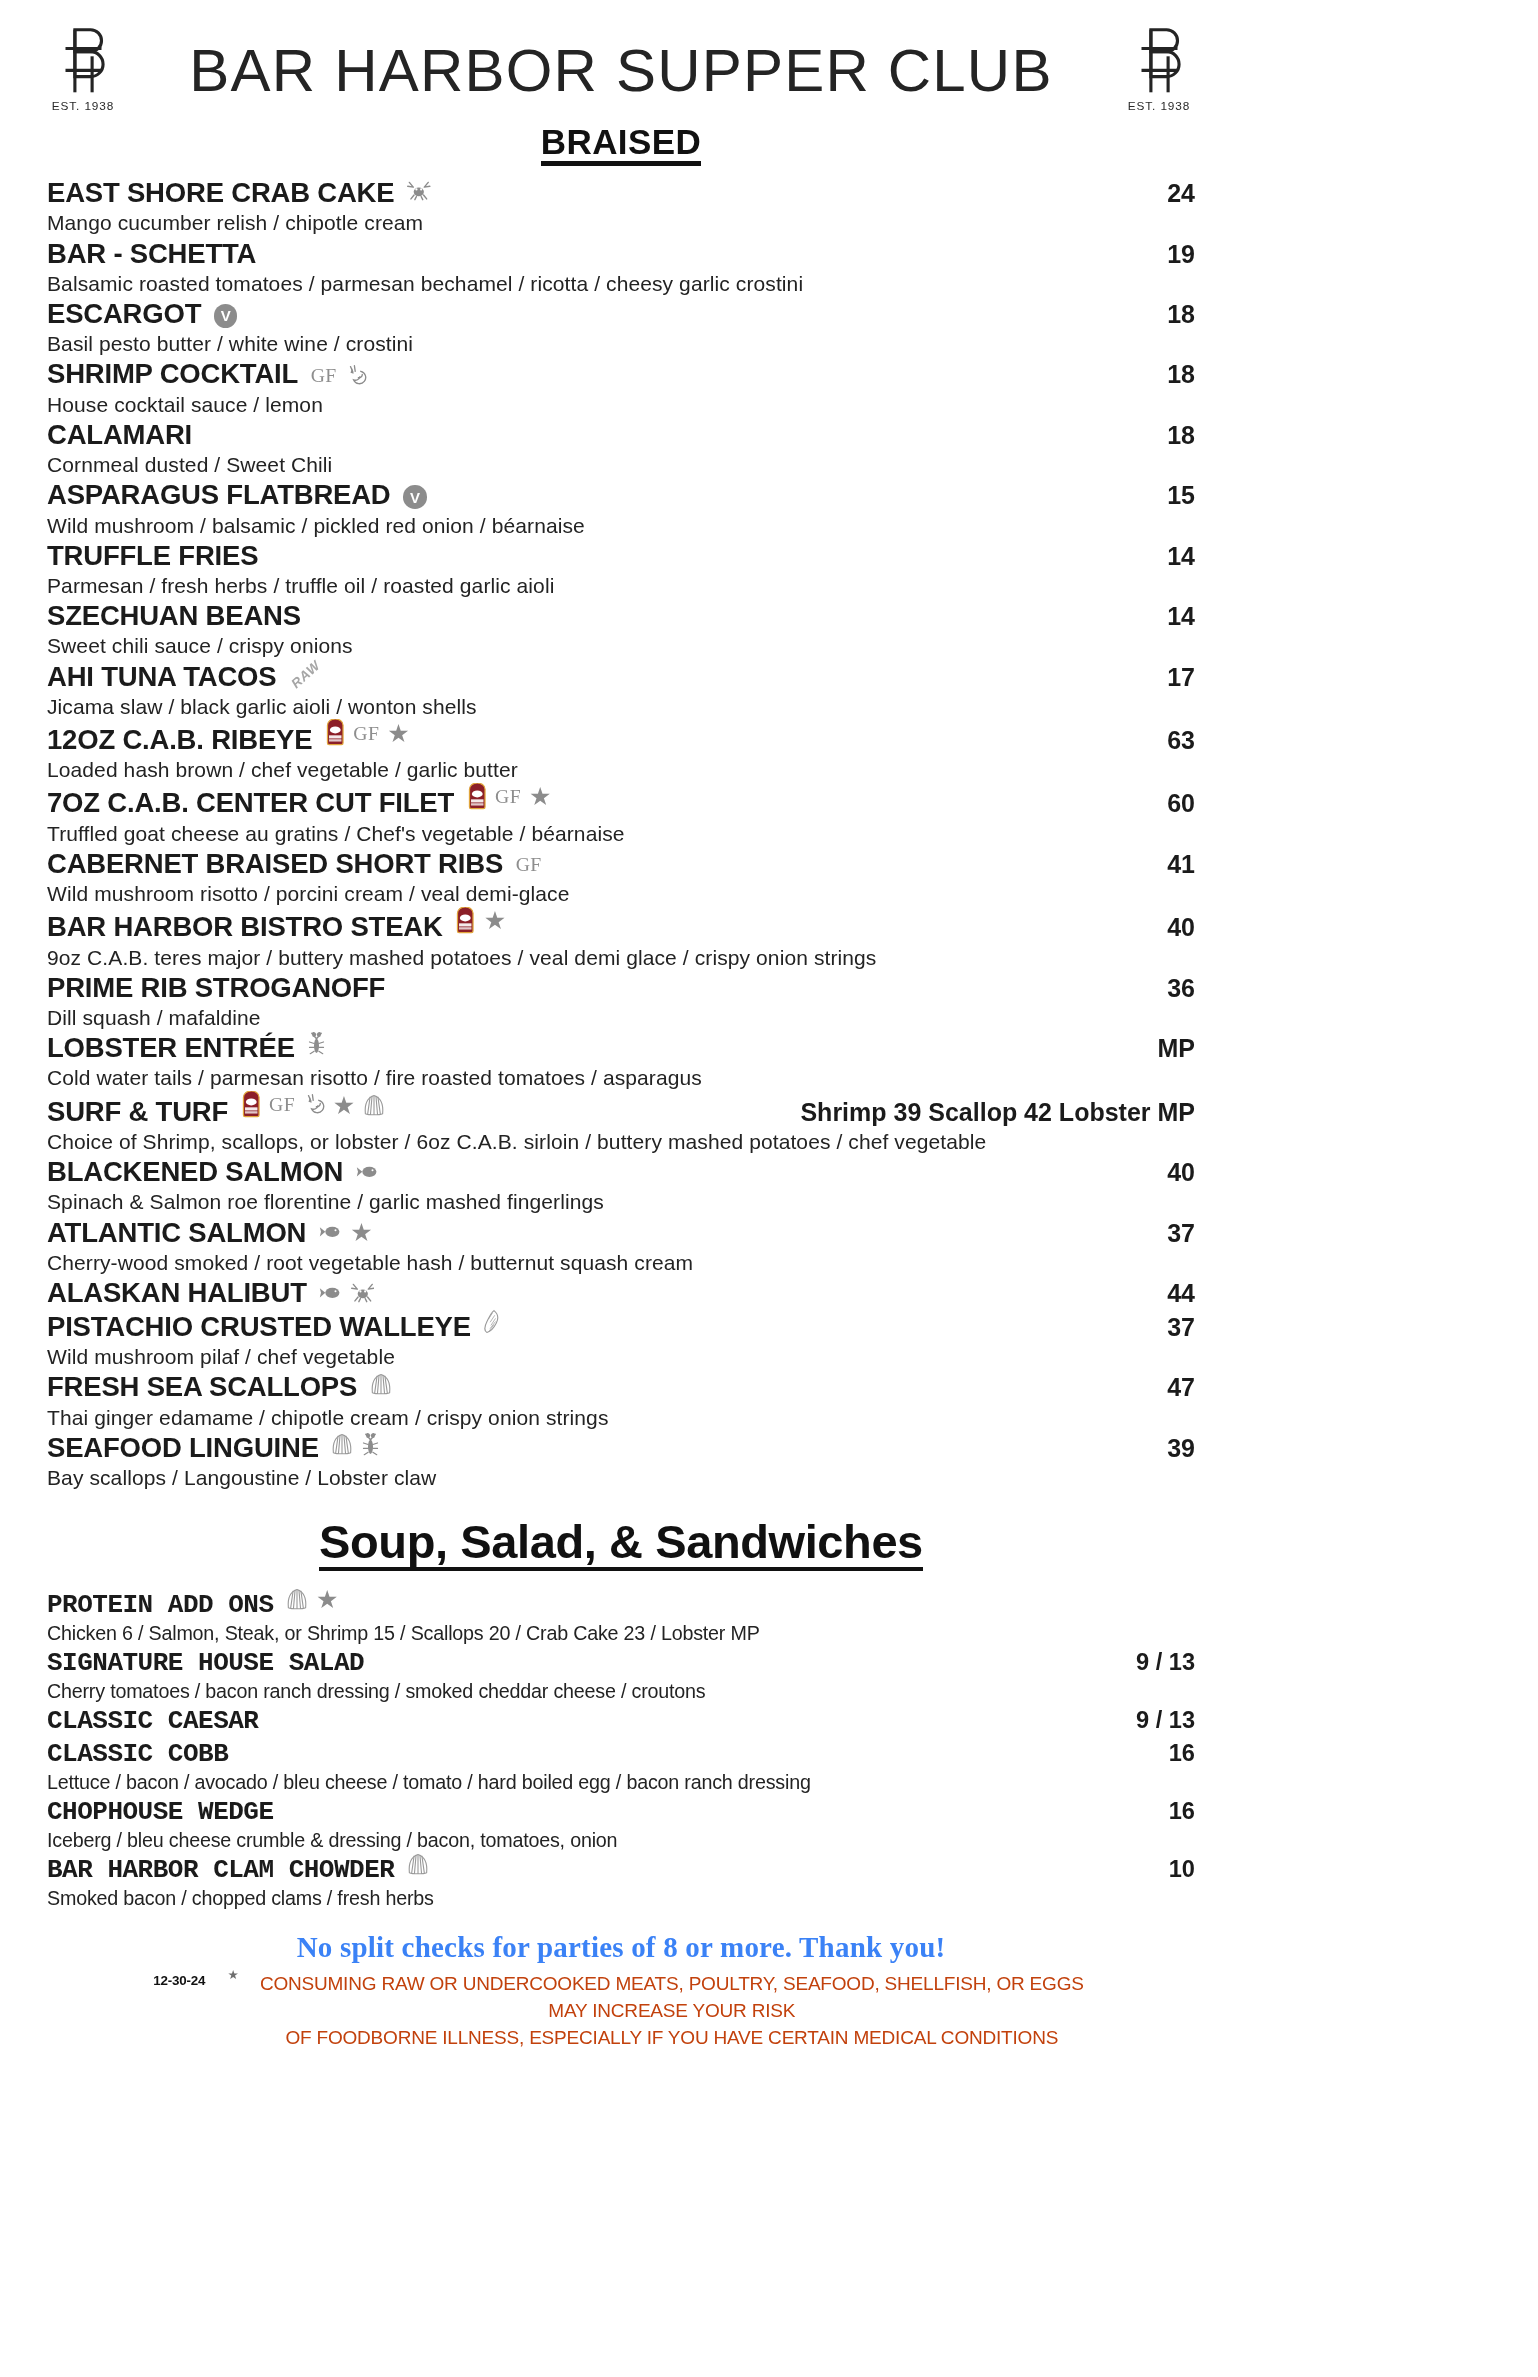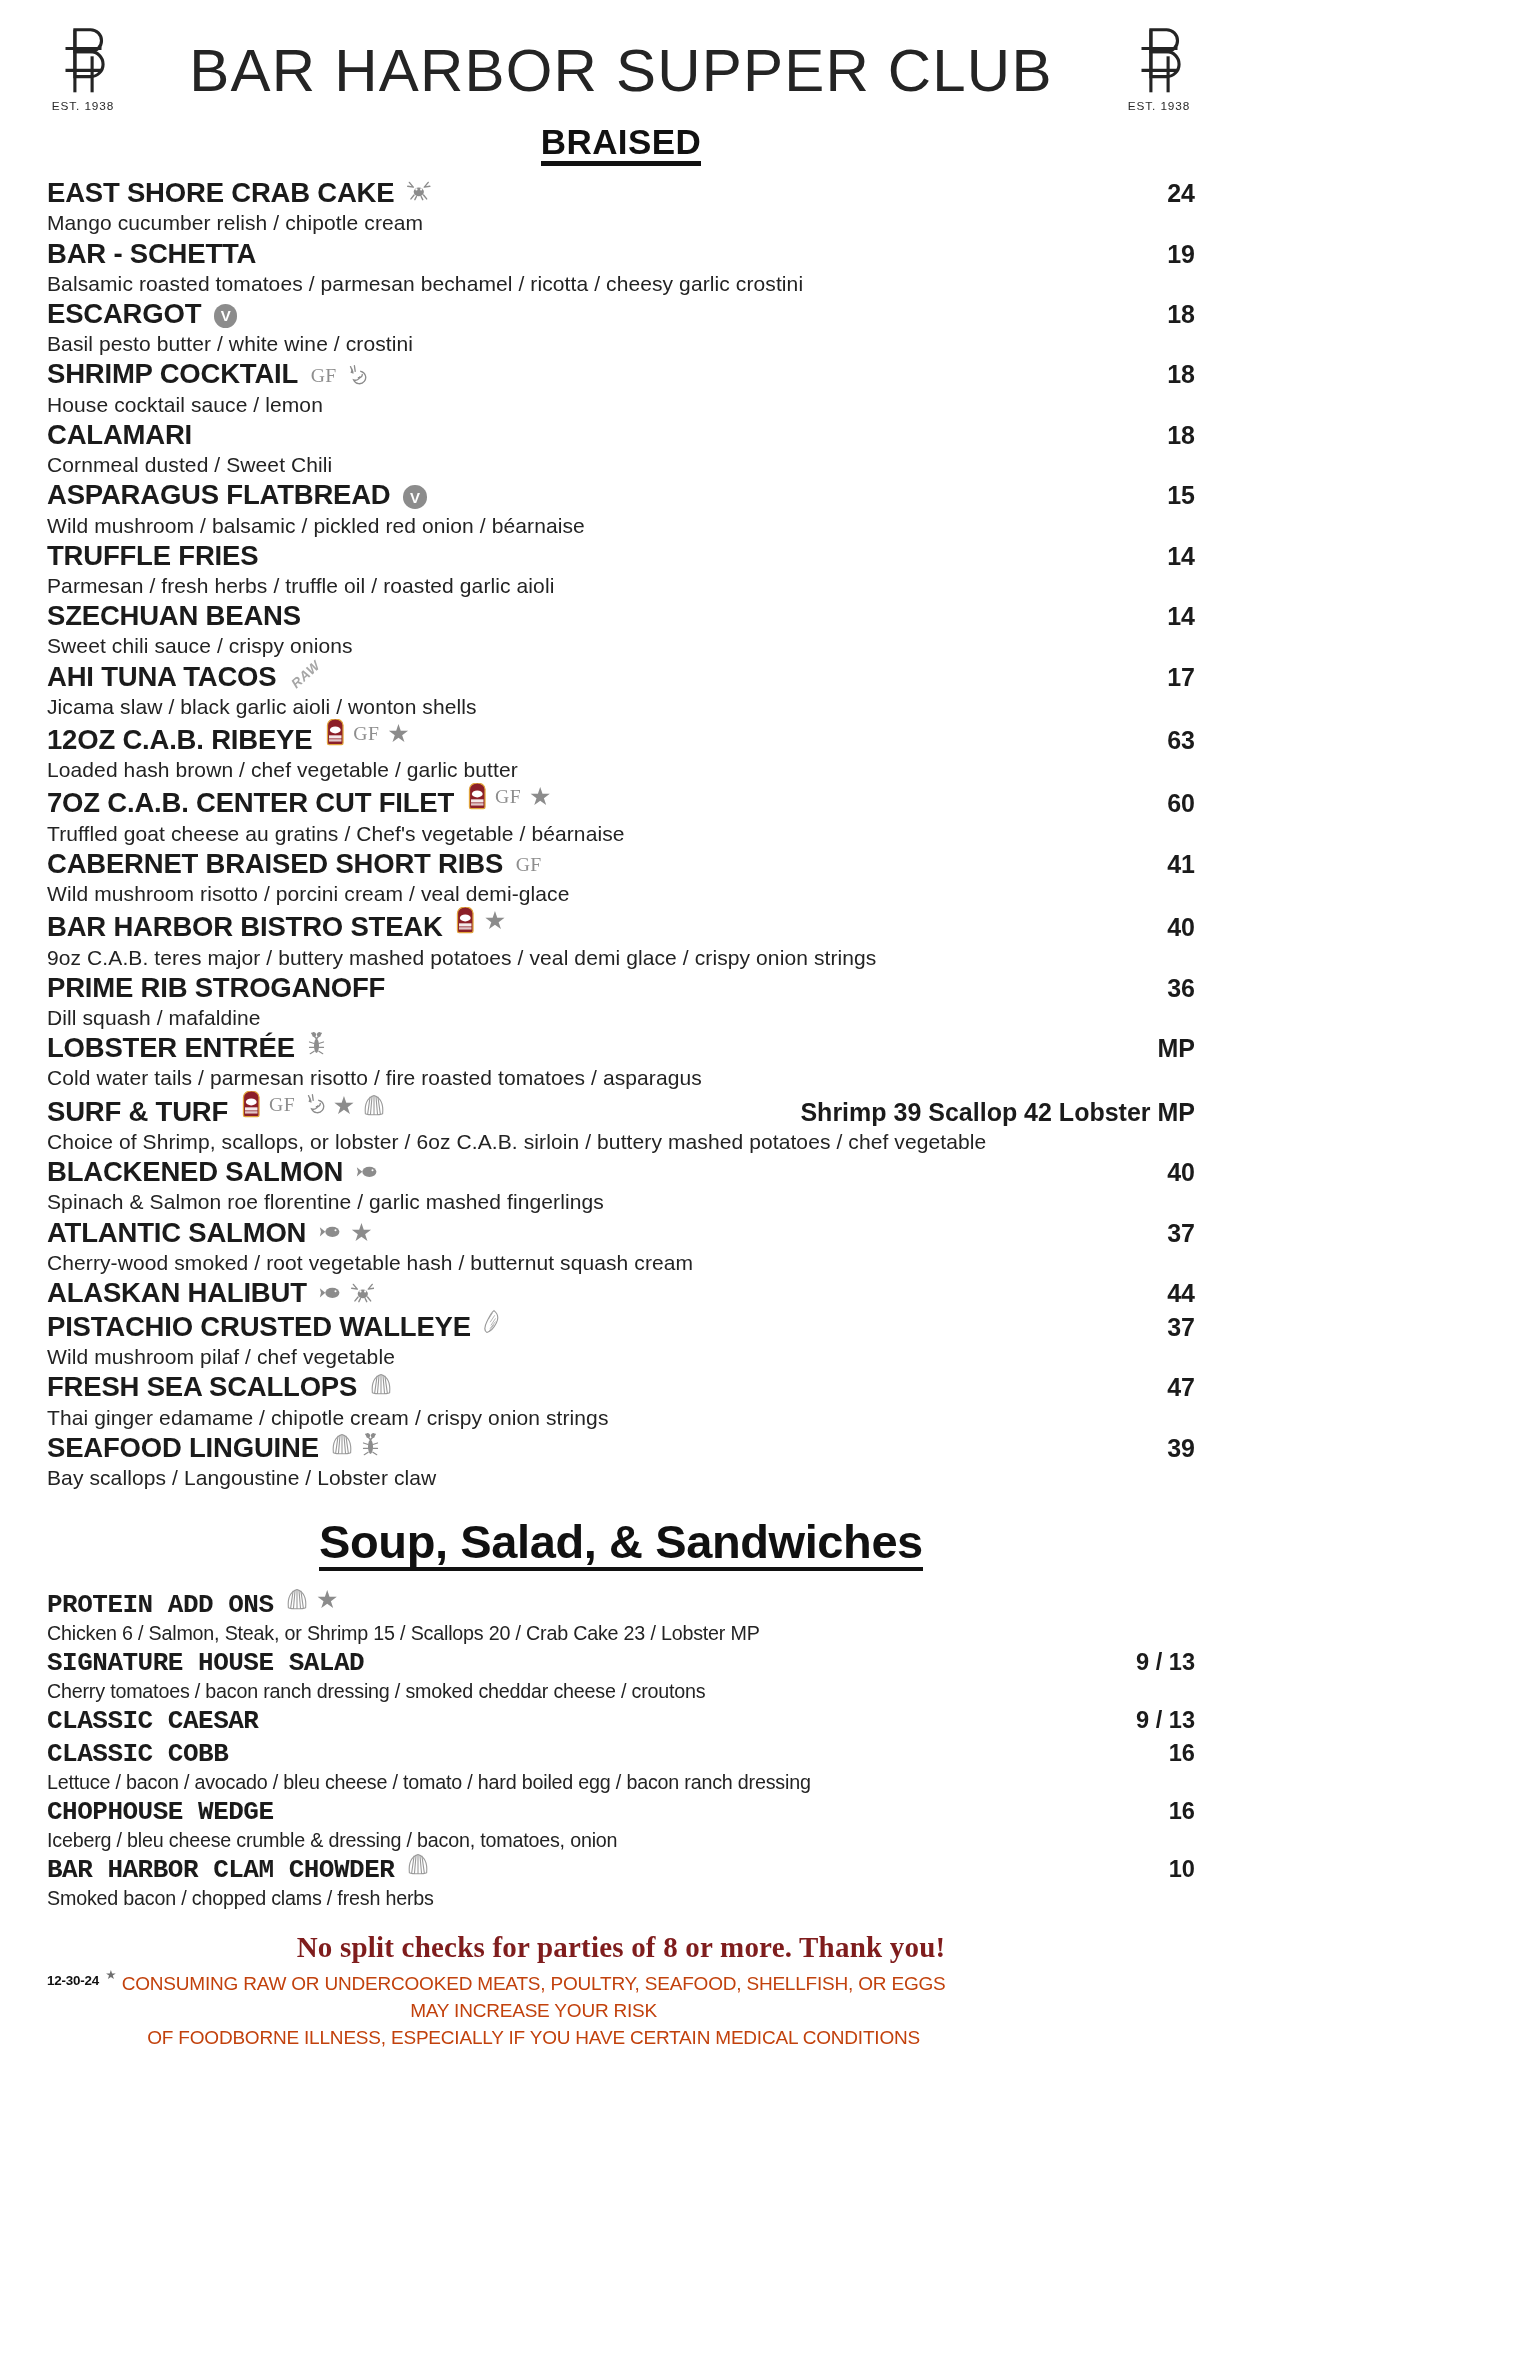--- a/index.html
+++ b/index.html
@@ -155,28 +155,29 @@
   
   .footer{
     margin-top:20.5px;
     text-align:center;
     padding-bottom:15.7px;
   }
   .footer-note{
     font-family:"Liberation Serif", serif;
     font-weight:bold;
     font-size:29px;
-    color:#7f1d1d;
+    color:#3b82f6;
     letter-spacing:0.2px;
   }
   .footer-advisory{
     margin-top:7.9px;
     display:flex;
+    justify-content:center;
     align-items:flex-start;
-    gap:0;
+    gap:16px;
   }
   .footer-date{
     font-size:13.4px;
     font-weight:bold;
     letter-spacing:-0.2px;
     color:#111;
     padding-right:6.3px;
     position:relative;
     top:1.6px;
     white-space:nowrap;

